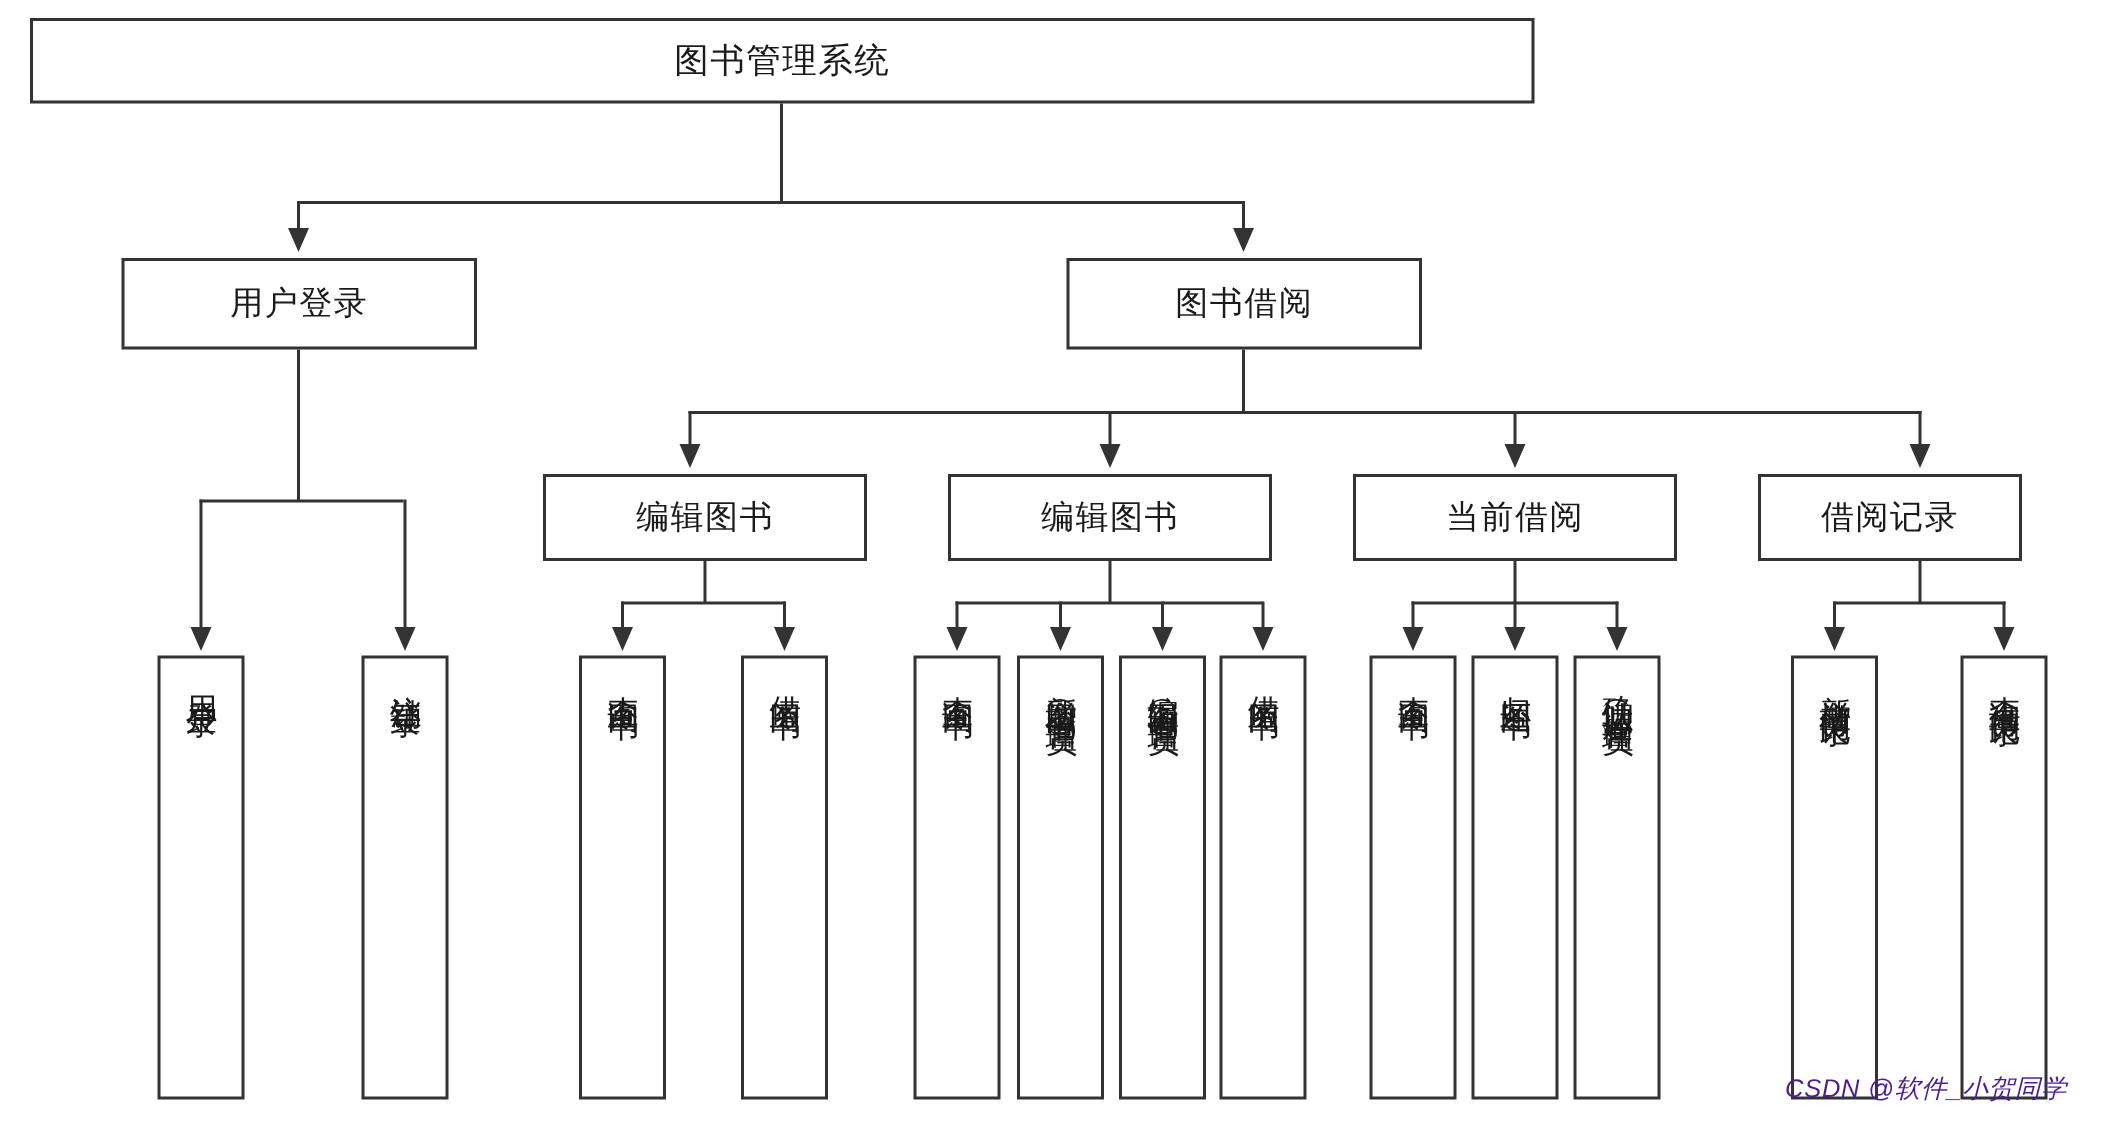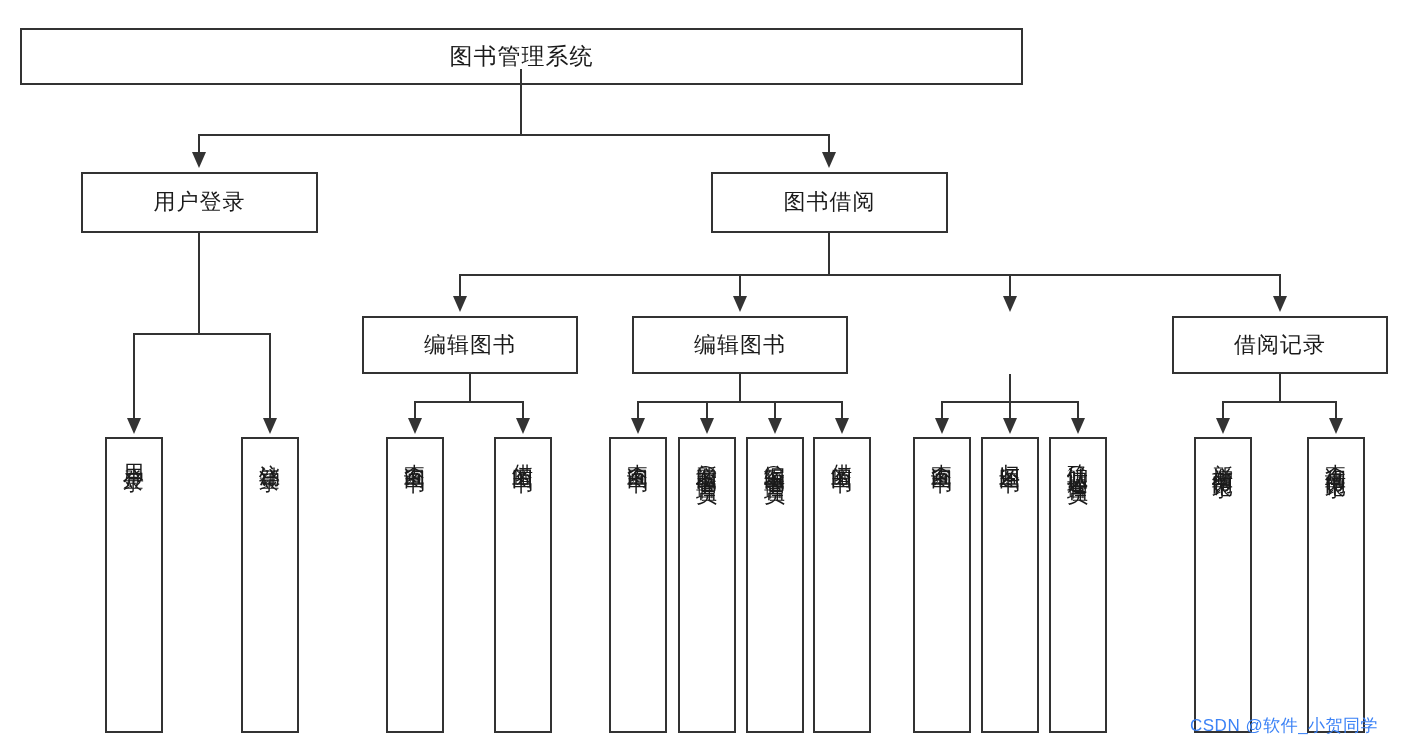--- a/index.html
+++ b/index.html
@@ -69,31 +69,32 @@
     height: 0;
     border-left: 7px solid transparent;
     border-right: 7px solid transparent;
     border-top: 16px solid #333333;
   }
 
   
   #watermark {
     position: absolute;
     font-size: 17px;
-    color: #3b82f6;
+    color: #4c1d95;
     white-space: nowrap;
     letter-spacing: 0.5px;
+    font-style: italic;
   }
 </style>
 </head>
 <body>
 
 <div id="canvas">
 
-  <div class="node horiz root" style="left:20px; top:28px; width:1003px; height:57px;">
+  <div class="node horiz root" style="left:20px; top:12px; width:1003px; height:57px;">
     <span>图书管理系统</span>
   </div>
 
   <div class="ln v" style="left:520px; top:69px; width:2px; height:66px;"></div>
 
   <div class="ln h" style="left:198px; top:134px; width:632px; height:2px;"></div>
 
   <div class="ln v" style="left:198px; top:134px; width:2px; height:20px;"></div>
   <div class="arrow" style="left:192px; top:152px;"></div>
   <div class="ln v" style="left:828px; top:134px; width:2px; height:20px;"></div>
@@ -123,21 +124,24 @@
   <div class="arrow" style="left:1003px; top:296px;"></div>
   <div class="ln v" style="left:1279px; top:274px; width:2px; height:24px;"></div>
   <div class="arrow" style="left:1273px; top:296px;"></div>
 
   <div class="node horiz" style="left:362px; top:316px; width:216px; height:58px;">
     <span>编辑图书</span>
   </div>
   <div class="node horiz" style="left:632px; top:316px; width:216px; height:58px;">
     <span>编辑图书</span>
   </div>
-  <div class="node horiz" style="left:1172px; top:316px; width:216px; height:58px;">
+  <div class="node horiz" style="left:902px; top:316px; width:216px; height:58px;">
+    <span>当前借阅</span>
+  </div>
+  <div class="node horiz" style="left:1172px; top:316px; width:176px; height:58px;">
     <span>借阅记录</span>
   </div>
 
   <div class="ln v" style="left:469px; top:374px; width:2px; height:28px;"></div>
   <div class="ln h" style="left:414px; top:401px; width:110px; height:2px;"></div>
   <div class="ln v" style="left:414px; top:401px; width:2px; height:19px;"></div>
   <div class="arrow" style="left:408px; top:418px;"></div>
   <div class="ln v" style="left:522px; top:401px; width:2px; height:19px;"></div>
   <div class="arrow" style="left:516px; top:418px;"></div>
 

